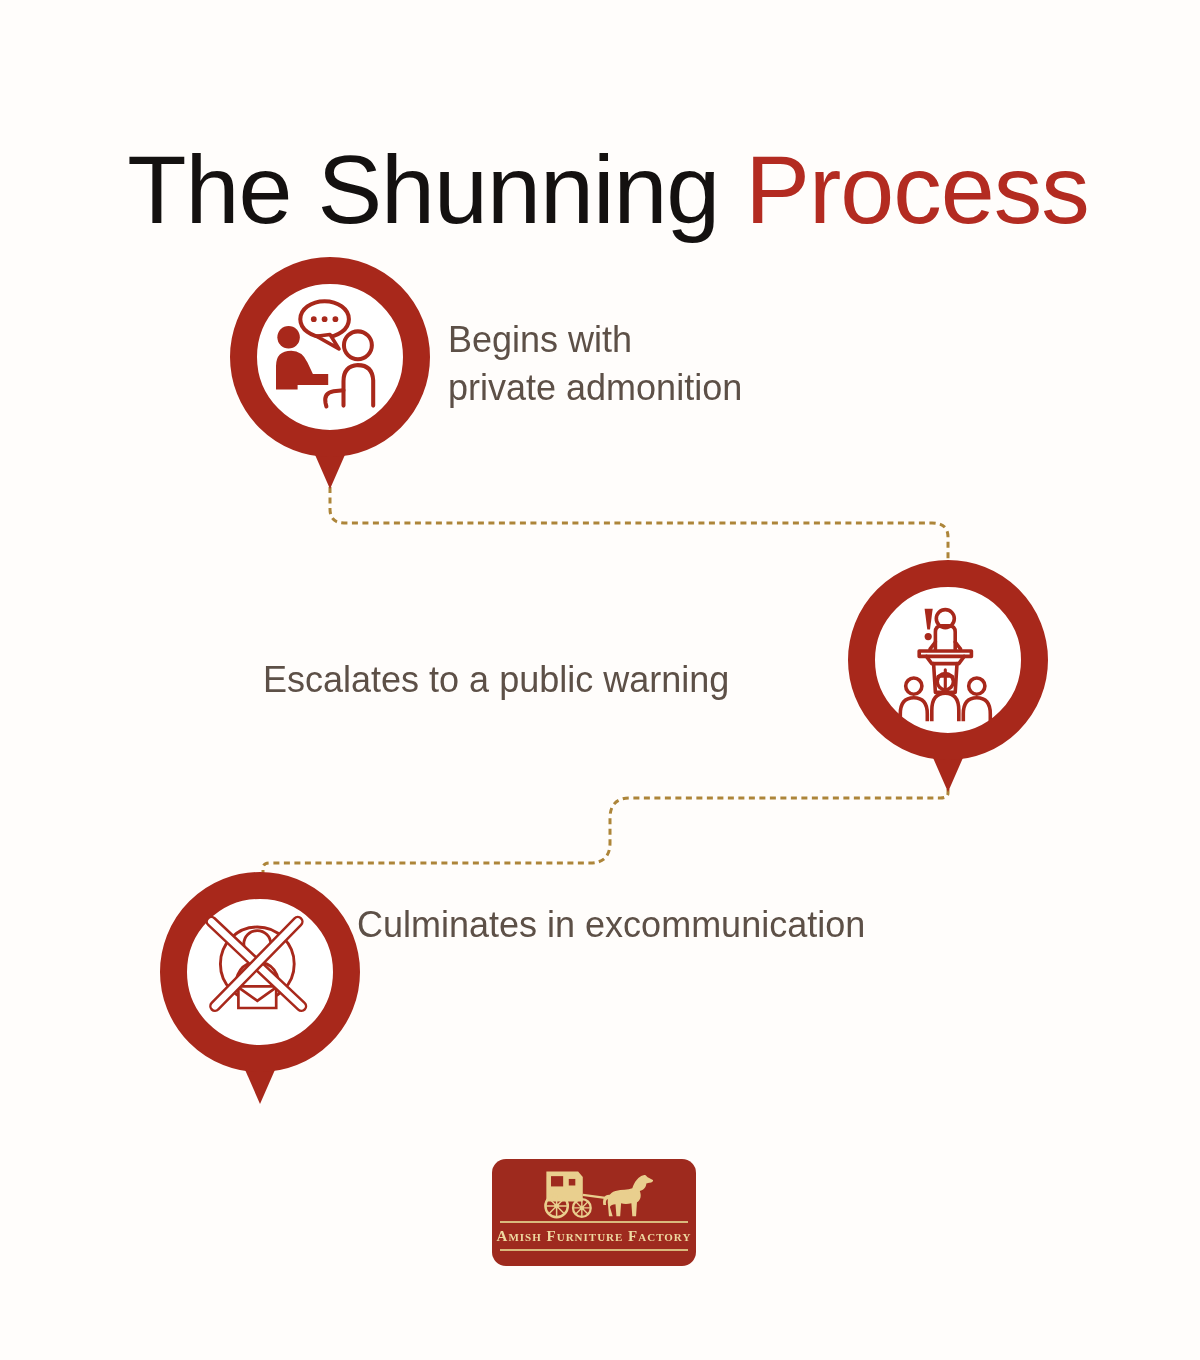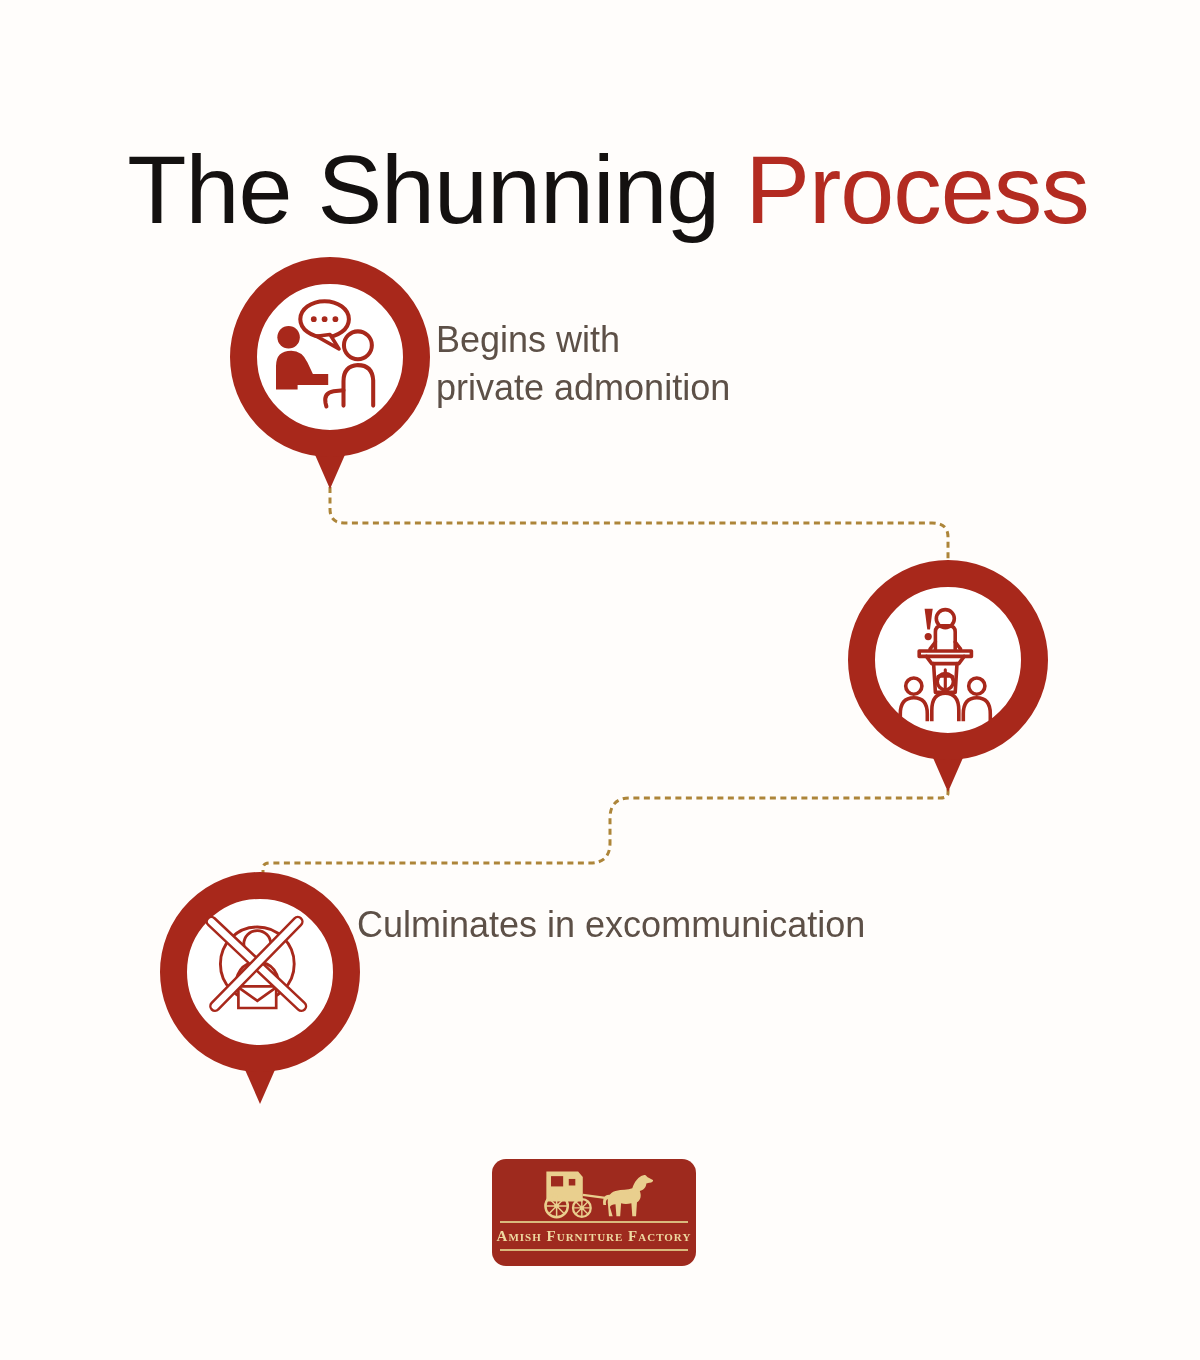--- a/index.html
+++ b/index.html
@@ -83,21 +83,21 @@
         <path d="M10 106 V80 Q10 63 27 63 Q39 63 45 76 L51 89 L68 89 L68 101 L34 101 L34 106 Z" fill="#a8281b"></path>
         <g stroke="#a8281b" fill="none" stroke-width="4.5" stroke-linecap="round">
           <circle cx="101" cy="57" r="15.5"></circle>
           <path d="M85 124 V97 Q85 80 101 79 Q117 79 118 96 V124"></path>
           <path d="M85 107 L74 108 Q63 110 65 121 L66 125"></path>
         </g>
       </svg>
     </div>
   </div>
 
-  <div class="step-text" style="left:436px; top:316px;">
+  <div class="step-text" style="left:448px; top:316px;">
     <div>Begins with</div>
     <div>private admonition</div>
   </div>
 
   <div class="pin" style="left:848px; top:560px;">
     <div class="pin-tail"></div>
     <div class="pin-circle">
       <svg width="126" height="126" viewBox="0 0 140 140">
         <path d="M44 13 L53 13 L50 36 L47 36 Z" fill="#a8281b"></path>
         <circle cx="48" cy="44" r="4" fill="#a8281b"></circle>
@@ -118,20 +118,23 @@
           <path d="M17 138 V130 Q17 112 32 112 Q47 112 47 130 V138"></path>
           <circle cx="67" cy="94" r="9"></circle>
           <path d="M52 138 V126 Q52 107 67 107 Q82 107 82 126 V138"></path>
           <circle cx="102" cy="99" r="9"></circle>
           <path d="M87 138 V130 Q87 112 102 112 Q117 112 117 130 V138"></path>
         </g>
       </svg>
     </div>
   </div>
 
+  <div class="step-text" style="left:263px; top:656px;">
+    <div>Escalates to a public warning</div>
+  </div>
 
   <div class="pin" style="left:160px; top:872px;">
     <div class="pin-tail"></div>
     <div class="pin-circle">
       <svg width="126" height="126" viewBox="0 0 140 140">
         <g stroke="#a8281b" fill="none" stroke-width="3.2">
           <circle cx="67" cy="61" r="41"></circle>
           <circle cx="67" cy="39" r="15"></circle>
           <path d="M42 94 Q42 59 67 59 Q92 59 92 94"></path>
         </g>

